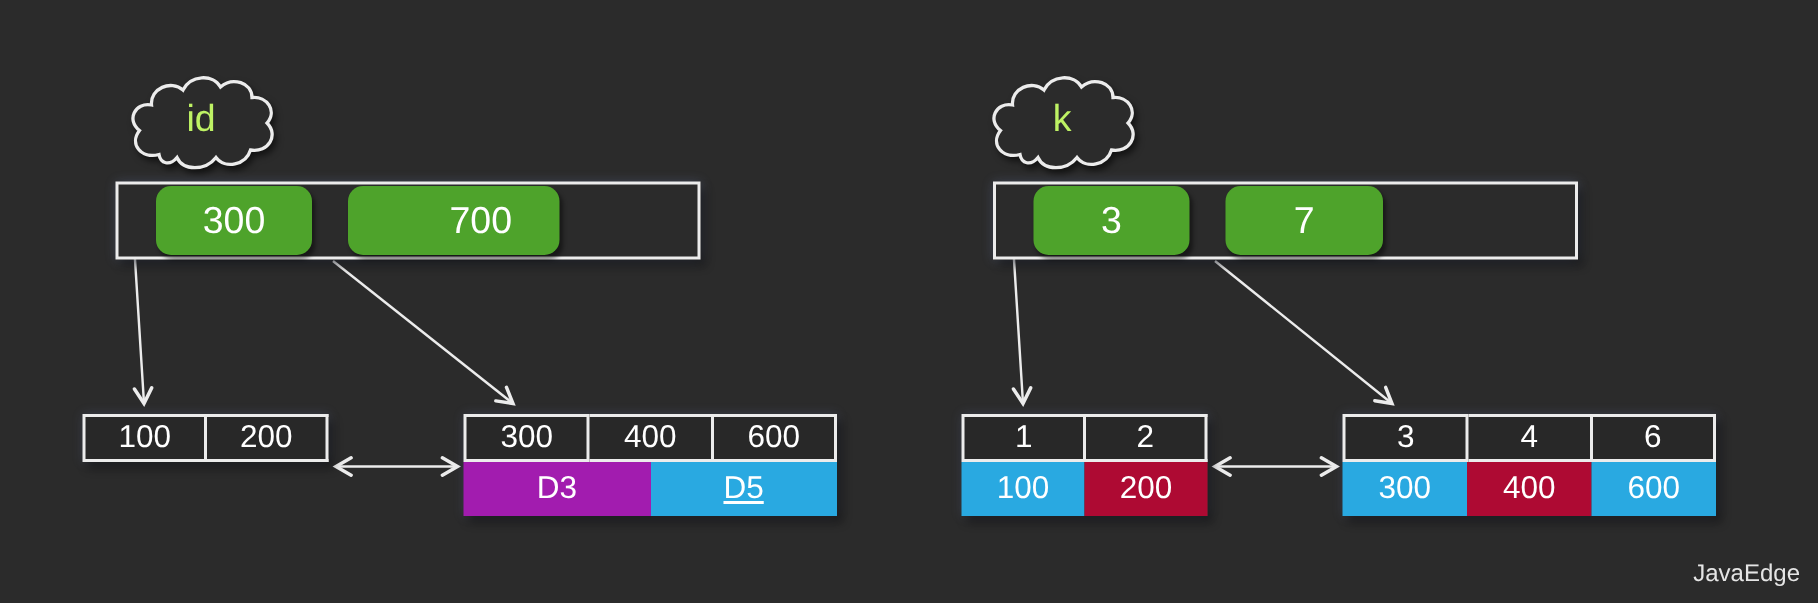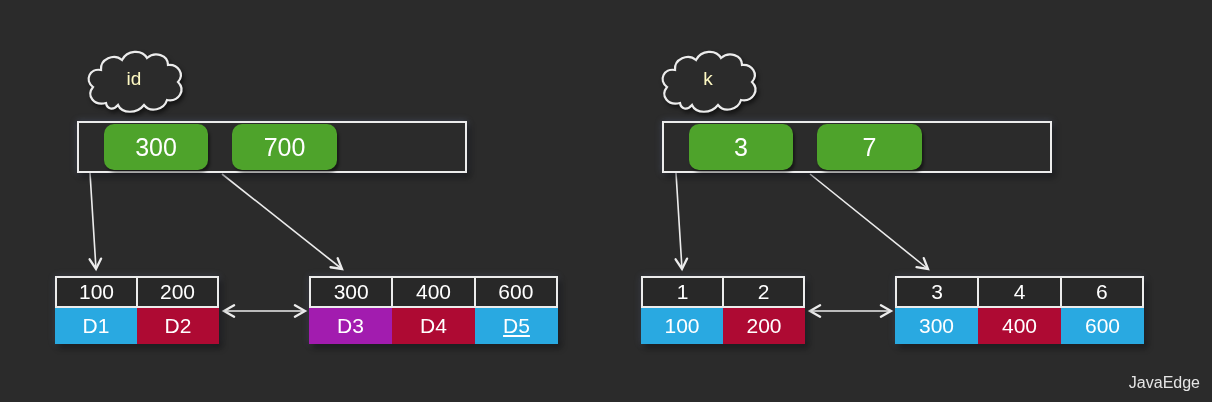--- a/index.html
+++ b/index.html
@@ -7,21 +7,21 @@
     position:relative; width:1212px; height:402px;
     background:#2b2b2b; overflow:hidden;
     font-family:"Liberation Sans", sans-serif;
   }
   svg.overlay { position:absolute; left:0; top:0; width:1212px; height:402px; pointer-events:none; }
 
   .cloud-svg { position:absolute; width:100px; height:70px; overflow:visible; }
   .cloud-svg path { filter:drop-shadow(2px 3px 2px rgba(0,0,0,0.55)); }
   .cloud-label {
     position:absolute; width:100px; height:38px; line-height:38px;
-    text-align:center; color:#fef9c3; font-size:19px;
+    text-align:center; color:#bef264; font-size:25px;
   }
 
   .index-bar {
     position:absolute; height:52px; width:390px; box-sizing:border-box;
     border:2px solid #ececec;
     box-shadow:3px 4px 6px rgba(0,0,0,0.45), 0 0 7px rgba(130,150,210,0.28);
   }
   .key-box {
     position:absolute; top:1px; height:46px; border-radius:10px;
     color:#ffffff; font-size:25px; text-align:center; line-height:46px;
@@ -71,43 +71,38 @@
   <svg class="cloud-svg" style="left:84px; top:48px;" viewBox="0 0 100 68">
     <path d="M 22 54 C 10 57, 2 47, 9 38 C 0 31, 6 19, 17 21 C 16 10, 30 4, 38 11
              C 43 1, 58 0, 63 9 C 71 2, 84 6, 84 16 C 94 15, 101 25, 94 33
              C 102 41, 95 53, 83 51 C 80 61, 66 64, 60 56 C 53 65, 38 65, 34 56
              C 29 62, 23 60, 22 54 Z" fill="#2b2b2b" stroke="#ececec" stroke-width="2.2"></path>
   </svg>
   <div class="cloud-label" style="left:84px; top:60px;">id</div>
 
   <div class="index-bar" style="left:77px; top:121px;">
     <div class="key-box" style="left: 25px; width: 104px; background-color: rgb(78, 163, 43);">300</div>
-    <div class="key-box" style="left: 153px; width: 105px; background-color: rgb(78, 163, 43);">700</div>
+    <div class="key-box" style="left: 153px; width: 105px; background-color: rgb(78, 163, 43); padding-left: 36px;">700</div>
   </div>
 
   <div class="leaf" style="left:55px; top:276px; width:164px;">
     <div class="leaf-keys">
       <div class="key-cell">100</div>
       <div class="key-cell">200</div>
-    </div>
-    <div class="leaf-data">
-      <div class="data-cell" style="background-color: rgb(41, 169, 225);">D1</div>
-      <div class="data-cell" style="background-color: rgb(174, 10, 51);">D2</div>
     </div>
   </div>
 
   <div class="leaf" style="left:309px; top:276px; width:249px;">
     <div class="leaf-keys">
       <div class="key-cell">300</div>
       <div class="key-cell">400</div>
       <div class="key-cell">600</div>
     </div>
     <div class="leaf-data">
       <div class="data-cell" style="background-color: #a21caf;">D3</div>
-      <div class="data-cell" style="background-color: rgb(174, 10, 51);">D4</div>
       <div class="data-cell" style="background-color: rgb(41, 169, 225); text-decoration: underline;">D5</div>
     </div>
   </div>
 
   <svg class="cloud-svg" style="left:658px; top:48px;" viewBox="0 0 100 68">
     <path d="M 22 54 C 10 57, 2 47, 9 38 C 0 31, 6 19, 17 21 C 16 10, 30 4, 38 11
              C 43 1, 58 0, 63 9 C 71 2, 84 6, 84 16 C 94 15, 101 25, 94 33
              C 102 41, 95 53, 83 51 C 80 61, 66 64, 60 56 C 53 65, 38 65, 34 56
              C 29 62, 23 60, 22 54 Z" fill="#2b2b2b" stroke="#ececec" stroke-width="2.2"></path>
   </svg>

